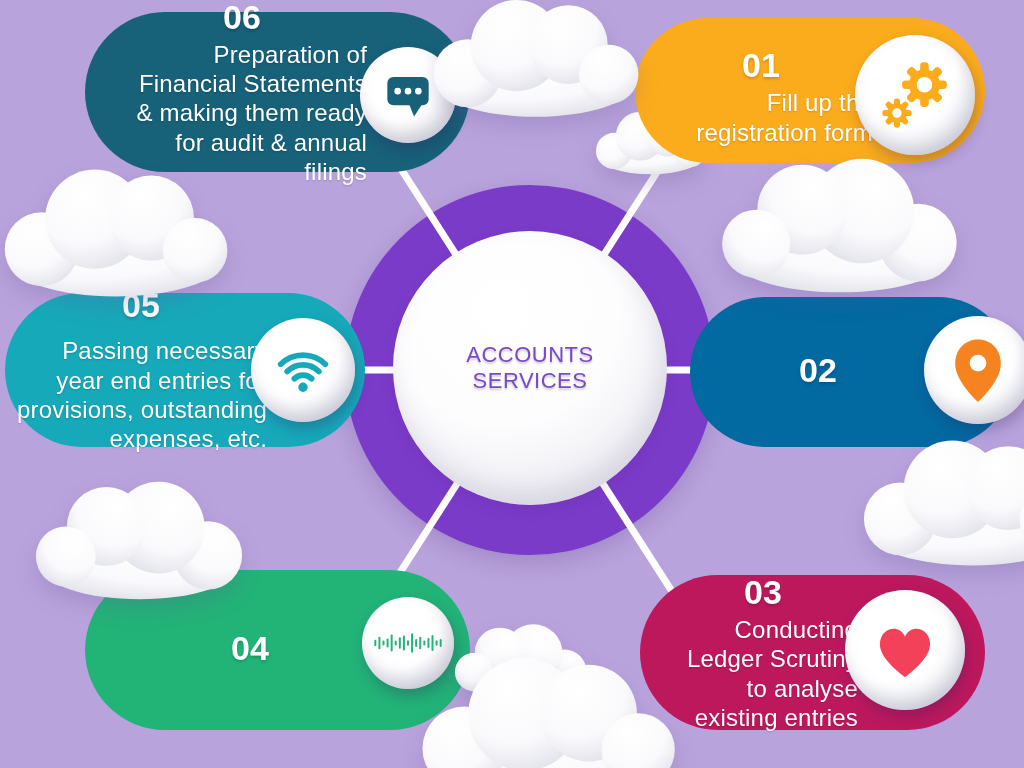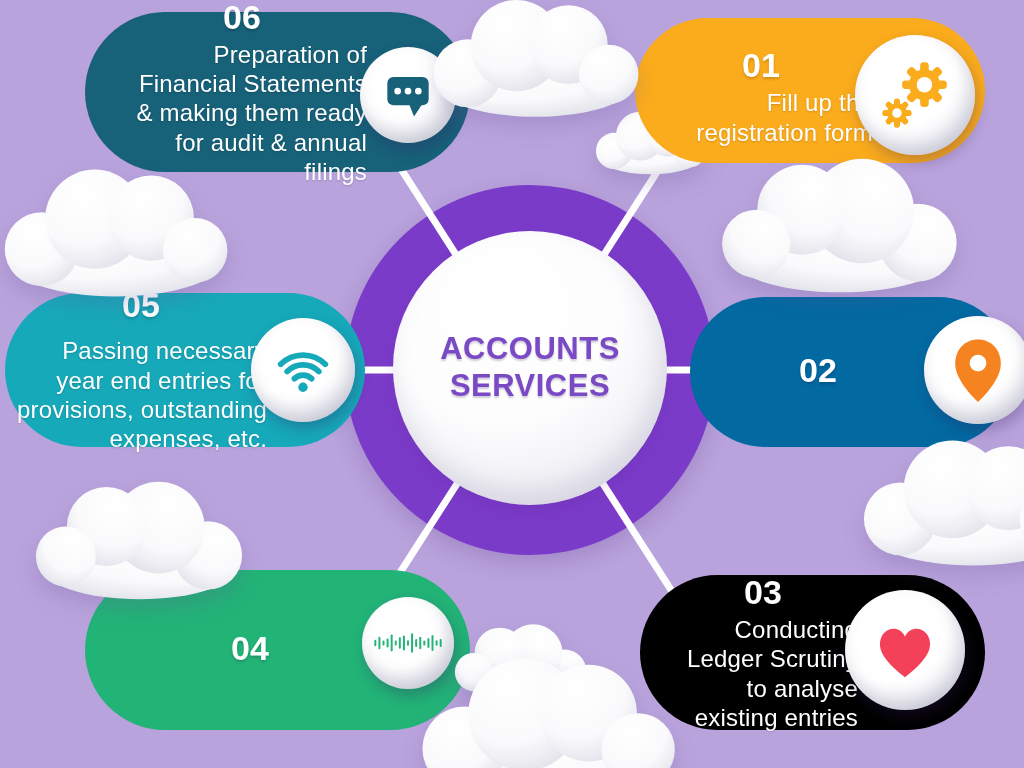--- a/index.html
+++ b/index.html
@@ -15,21 +15,21 @@
   }
   #connectors{position:absolute;left:0;top:0;z-index:3;}
   #hub-circle{
     position:absolute;left:393px;top:231px;width:274px;height:274px;
     border-radius:50%;z-index:4;
     background:radial-gradient(circle at 40% 28%, #ffffff 0%, #fdfdfe 45%, #ececf2 80%, #dadae4 100%);
     box-shadow:inset -6px -14px 24px rgba(140,130,170,.22), 0 6px 14px rgba(60,20,110,.10);
     display:flex;align-items:center;justify-content:center;text-align:center;
   }
   #hub-title{
-    font-weight:bold;font-size:31px;line-height:1.18;letter-spacing:.5px;
+    font-weight:normal;font-size:22px;line-height:1.18;letter-spacing:.5px;
     text-shadow:0 2px 2px rgba(40,20,80,.22);
   }
   
   .card{
     position:absolute;border-radius:82px;z-index:10;color:#ffffff;
     display:flex;flex-direction:column;justify-content:center;text-align:center;
     box-sizing:border-box;
   }
   .card .num{font-size:34px;font-weight:bold;text-shadow:0 2px 3px rgba(0,0,0,.18);margin-bottom:3px;}
   .card .body{font-size:24px;line-height:1.22;letter-spacing:.2px;text-shadow:0 1px 2px rgba(0,0,0,.18);text-align:right;}
@@ -193,21 +193,21 @@
           <line x1="88" y1="27.5" x2="88" y2="32.5"></line>
           <line x1="95" y1="23" x2="95" y2="37"></line>
           <line x1="102" y1="18" x2="102" y2="42"></line>
           <line x1="109" y1="27" x2="109" y2="33"></line>
           <line x1="116" y1="25" x2="116" y2="35"></line>
         </g>
       </svg>
     </div>
   </div>
 
-  <div id="card-03" class="card" style="background-color: #000000;">
+  <div id="card-03" class="card" style="background-color: #be185d;">
     <div class="num">03</div>
     <div class="body">Conducting Ledger Scrutiny to analyse existing entries</div>
     <div class="icon-circle">
       <svg width="78" height="78" viewBox="0 0 100 100">
         <path d="M50 85 C 23 64 13 48 20 33 C 26 20 44 19 50 33 C 56 19 74 20 80 33 C 87 48 77 64 50 85 Z" fill="#F4415A"></path>
       </svg>
     </div>
   </div>
 
   <svg id="cloud-a" class="cloud" viewBox="0 0 220 130">

